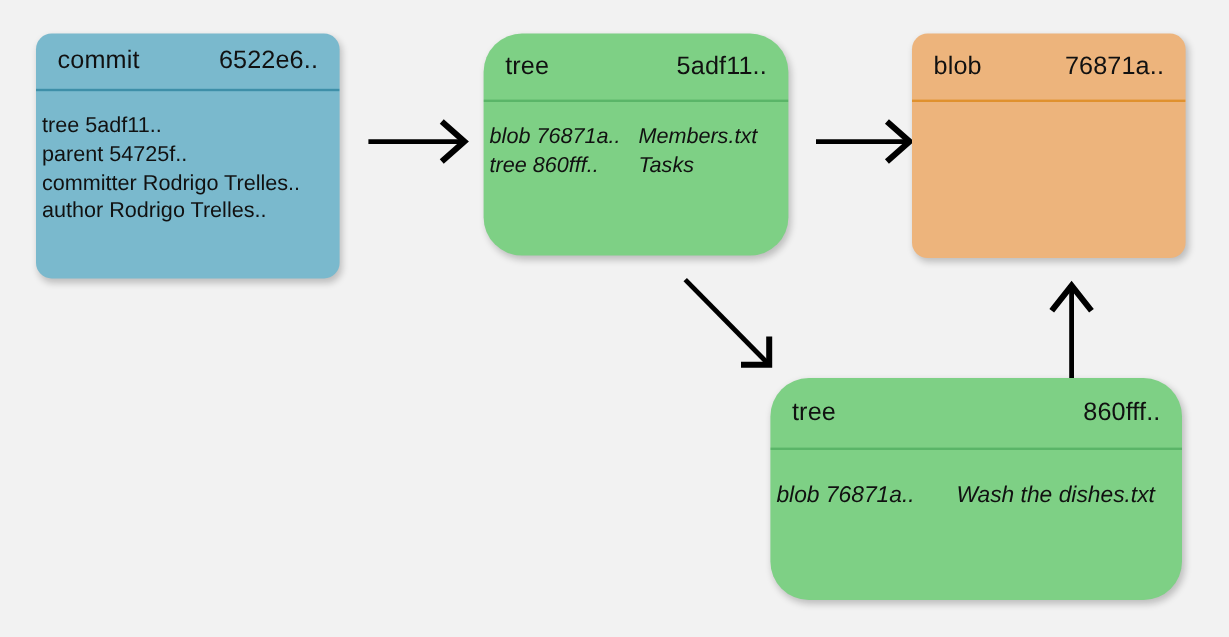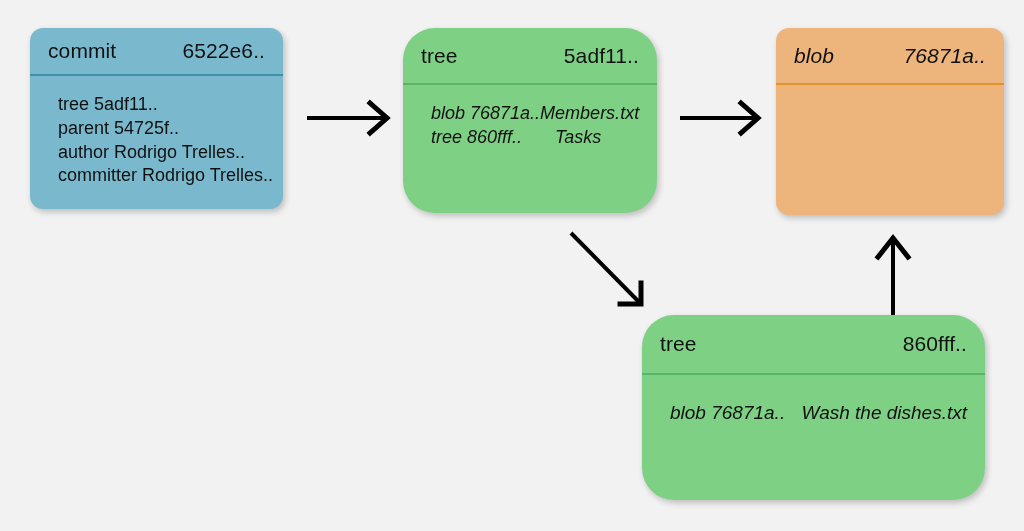--- a/index.html
+++ b/index.html
@@ -36,21 +36,21 @@
     font-size: 21px;
     color: #111111;
     letter-spacing: 0.1px;
   }
   .node-divider {
     height: 2px;
     width: 100%;
   }
   .node-body {
     box-sizing: border-box;
-    padding: 17px 18px 0 28px;
+    padding: 17px 18px 0 5px;
     font-size: 18px;
     color: #111111;
     line-height: 1.32;
   }
   .body-line {
     white-space: pre;
   }
   .body-row {
     display: flex;
     white-space: pre;
@@ -59,25 +59,25 @@
 
   
   .node-commit { background: #7ab9cd; }
   .node-commit .node-divider { background: #3e8fa8; }
   .node-tree   { background: #7ed085; border-radius: 32px; }
   .node-tree .node-divider { background: #5ab568; }
   .node-blob   { background: #edb47c; }
   .node-blob .node-divider { background: #e0912e; }
 
   
-  #node-commit { left: 30px;  top: 28px;  width: 253px; height: 181px; }
+  #node-commit { left: 30px;  top: 28px;  width: 253px; height: 204px; }
   #node-commit .node-header { height: 46px; }
   #node-tree-root { left: 403px; top: 28px; width: 254px; height: 185px; }
   #node-tree-root .node-header { height: 55px; }
-  #node-blob { left: 776px; top: 28px; width: 228px; height: 187px; font-style: italic; }
+  #node-blob { left: 760px; top: 28px; width: 228px; height: 187px; }
   #node-blob .node-header { height: 55px; }
   #node-tree-tasks { left: 642px; top: 315px; width: 343px; height: 185px; }
   #node-tree-tasks .node-header { height: 58px; }
   #node-tree-tasks .node-body { padding-top: 25px; font-size: 19px; }
 
   .hdr-type { }
   .hdr-hash { }
 
   
   .col-a { display: inline-block; }
@@ -122,22 +122,22 @@
 
   <div class="node node-commit" id="node-commit">
     <div class="node-header">
       <span class="hdr-type">commit</span>
       <span class="hdr-hash">6522e6..</span>
     </div>
     <div class="node-divider"></div>
     <div class="node-body">
       <div class="body-line">tree 5adf11..</div>
       <div class="body-line">parent 54725f..</div>
+      <div class="body-line">committer Rodrigo Trelles..</div>
       <div class="body-line">author Rodrigo Trelles..</div>
-      <div class="body-line">committer Rodrigo Trelles..</div>
     </div>
   </div>
 
   <div class="node node-tree" id="node-tree-root">
     <div class="node-header">
       <span class="hdr-type">tree</span>
       <span class="hdr-hash">5adf11..</span>
     </div>
     <div class="node-divider"></div>
     <div class="node-body">

